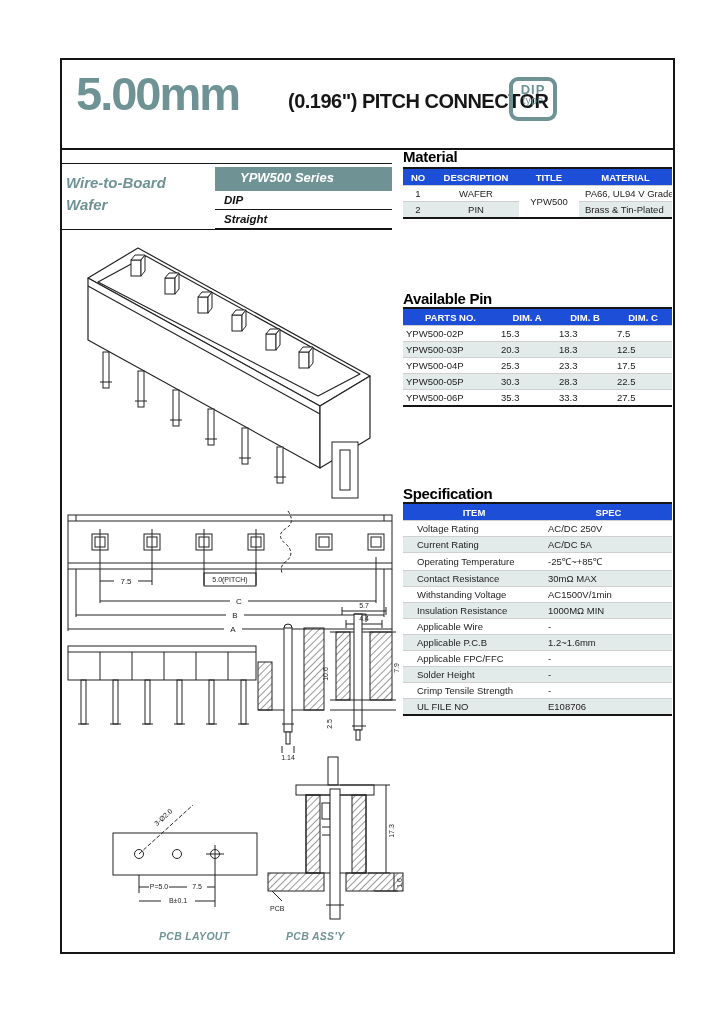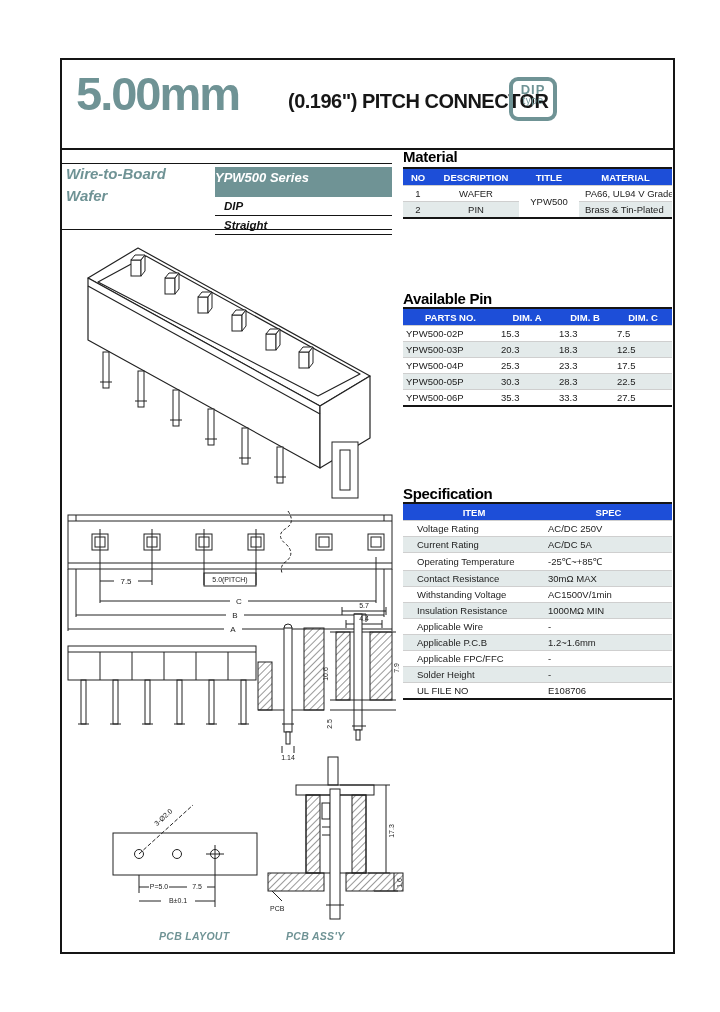--- a/index.html
+++ b/index.html
@@ -13,25 +13,25 @@
   .title-rest{position:absolute;left:288px;top:90px;font-size:20px;font-weight:bold;color:#161616;
               letter-spacing:-0.5px;}
   .dip-logo{position:absolute;left:509px;top:77px;width:40px;height:34px;border:4px solid #6f9395;
             border-radius:9px;text-align:center;color:#6f9395;line-height:1;padding-top:2px;}
   .dip-logo .l1{font-size:13px;font-weight:bold;letter-spacing:1px;}
   .dip-logo .l2{font-size:10px;letter-spacing:0.5px;}
 
   .hline{position:absolute;background:#151515;}
 
   
-  .category{position:absolute;left:66px;top:163px;width:150px;font-size:15px;font-weight:bold;
+  .category{position:absolute;left:66px;top:172px;width:150px;font-size:15px;font-weight:bold;
             font-style:italic;color:#6f9395;line-height:1.45;}
   .series-box{position:absolute;left:215px;top:167px;width:177px;}
-  .series-header{height:30px;line-height:21px;background:#6f9395;color:#fff;font-weight:bold;
-                 font-style:italic;font-size:13px;padding-left:0;}
+  .series-header{height:24px;line-height:21px;background:#6f9395;color:#fff;font-weight:bold;
+                 font-style:italic;font-size:13px;padding-left:25px;}
   .series-row{height:18px;line-height:18px;font-size:11.5px;font-weight:bold;font-style:italic;
               color:#111;padding-left:9px;border-bottom:1.5px solid #151515;}
 
   
   .sec-heading{position:absolute;font-size:15px;font-weight:bold;color:#000;letter-spacing:-0.3px;}
 
   
   table{border-collapse:collapse;position:absolute;table-layout:fixed;}
   .tbl{border-top:2px solid #151515;border-bottom:2px solid #151515;width:269px;}
   .tbl th{background:#1d4ed8;color:#fff;font-size:9.5px;font-weight:bold;padding:2.5px 2px;
@@ -208,20 +208,24 @@
         <tr>
           <td>Applicable P.C.B</td>
           <td>1.2~1.6mm</td>
         </tr>
         <tr>
           <td>Applicable FPC/FFC</td>
           <td>-</td>
         </tr>
         <tr>
           <td>Solder Height</td>
+          <td>-</td>
+        </tr>
+        <tr>
+          <td>Crimp Tensile Strength</td>
           <td>-</td>
         </tr>
         <tr>
           <td>UL FILE NO</td>
           <td>E108706</td>
         </tr>
       </tbody>
   </table>
 
   <svg width="0" height="0" style="left:0;top:0;">

